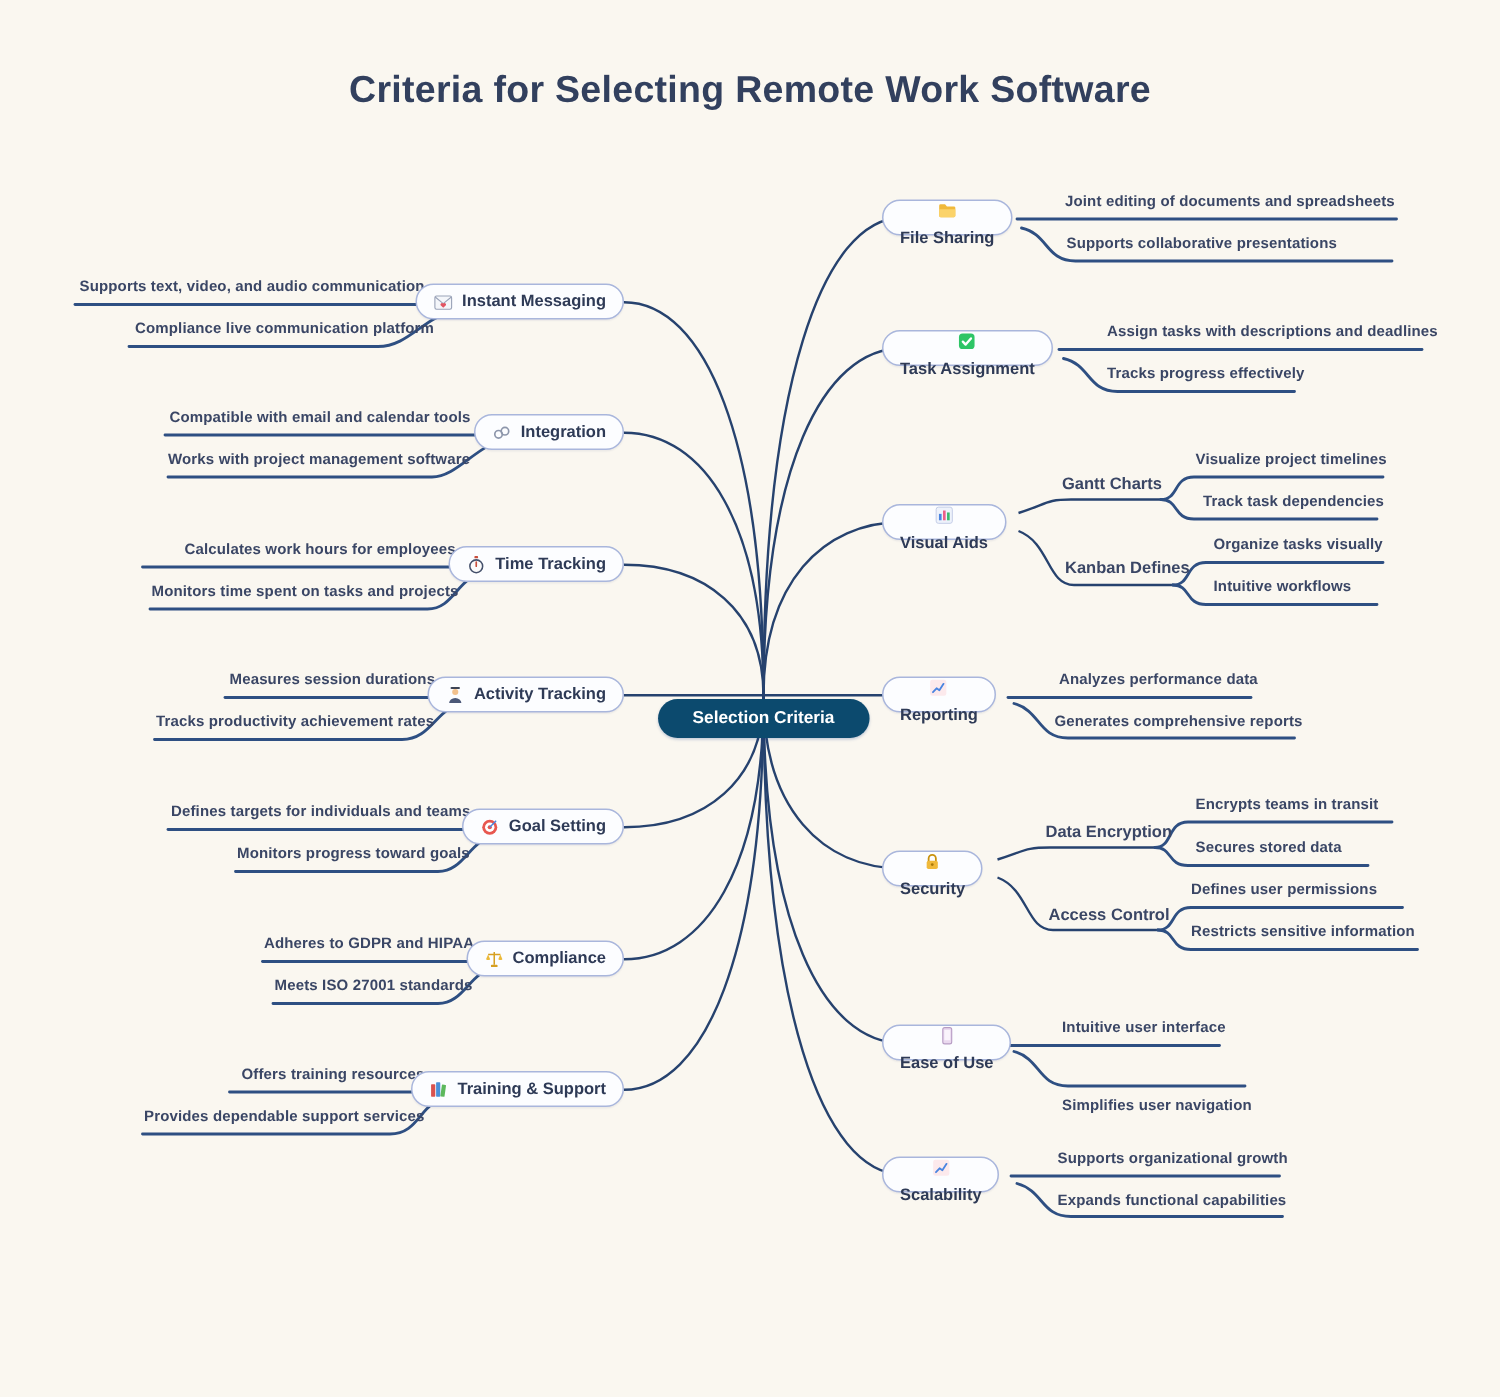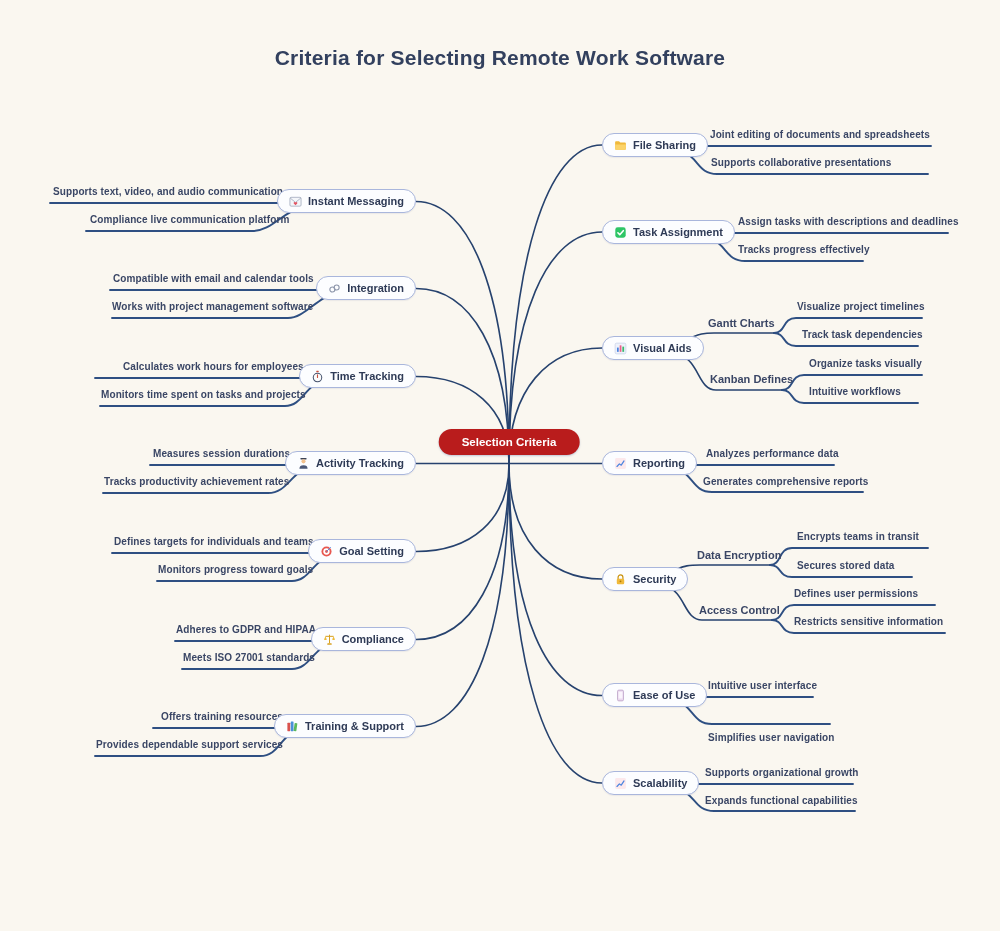--- a/index.html
+++ b/index.html
@@ -6,40 +6,40 @@
   body{
     width:1000px;height:931px;
     background:#faf7f0;
     font-family:"Liberation Sans","DejaVu Sans",sans-serif;
     position:relative;
     overflow:hidden;
   }
   .canvas{position:absolute;inset:0;}
   .title{
     position:absolute;top:46px;left:50%;transform:translateX(-50%);
-    font-size:21px;font-weight:800;color:#32405e;letter-spacing:.2px;white-space:nowrap;
+    font-size:25px;font-weight:800;color:#32405e;letter-spacing:.2px;white-space:nowrap;
   }
   svg.wires{position:absolute;top:0;left:0;z-index:1;}
   .curve{fill:none;stroke:#26426e;stroke-width:1.6px;}
   .leafline{fill:none;stroke:#2e4f82;stroke-width:1.9px;stroke-linecap:round;}
   .node{
     position:absolute;z-index:3;
     display:inline-flex;align-items:center;gap:6px;
     height:24px;padding:0 11px;
     background:#fcfdff;border:1.4px solid #a9b6dc;border-radius:14px;
     box-sizing:border-box;white-space:nowrap;
     box-shadow:0 1px 1px rgba(60,80,130,.08);
   }
   .node.left{right:584px;}
-  .node.right{left:602px;}
+  .node.right{left:588px;flex-direction:column;}
   .nlabel{font-size:11px;font-weight:700;color:#2e3a56;}
   .nicon{width:13px;height:13px;flex:0 0 auto;}
   .center-node{
-    position:absolute;left:509px;top:442px;transform:translate(-50%,-50%);z-index:4;
-    background:#b91c1c;color:#ffffff;border-radius:15px;
+    position:absolute;left:509px;top:479px;transform:translate(-50%,-50%);z-index:4;
+    background:#0c4a6e;color:#ffffff;border-radius:15px;
     padding:7px 23px;font-size:11.5px;font-weight:700;white-space:nowrap;
     box-shadow:0 1px 2px rgba(20,60,140,.25);
   }
   .leaf{
     position:absolute;z-index:2;
     font-size:10px;font-weight:600;color:#3a4665;white-space:nowrap;letter-spacing:.1px;
   }
   .sub{
     position:absolute;z-index:2;
     font-size:11px;font-weight:600;color:#3a4665;white-space:nowrap;

